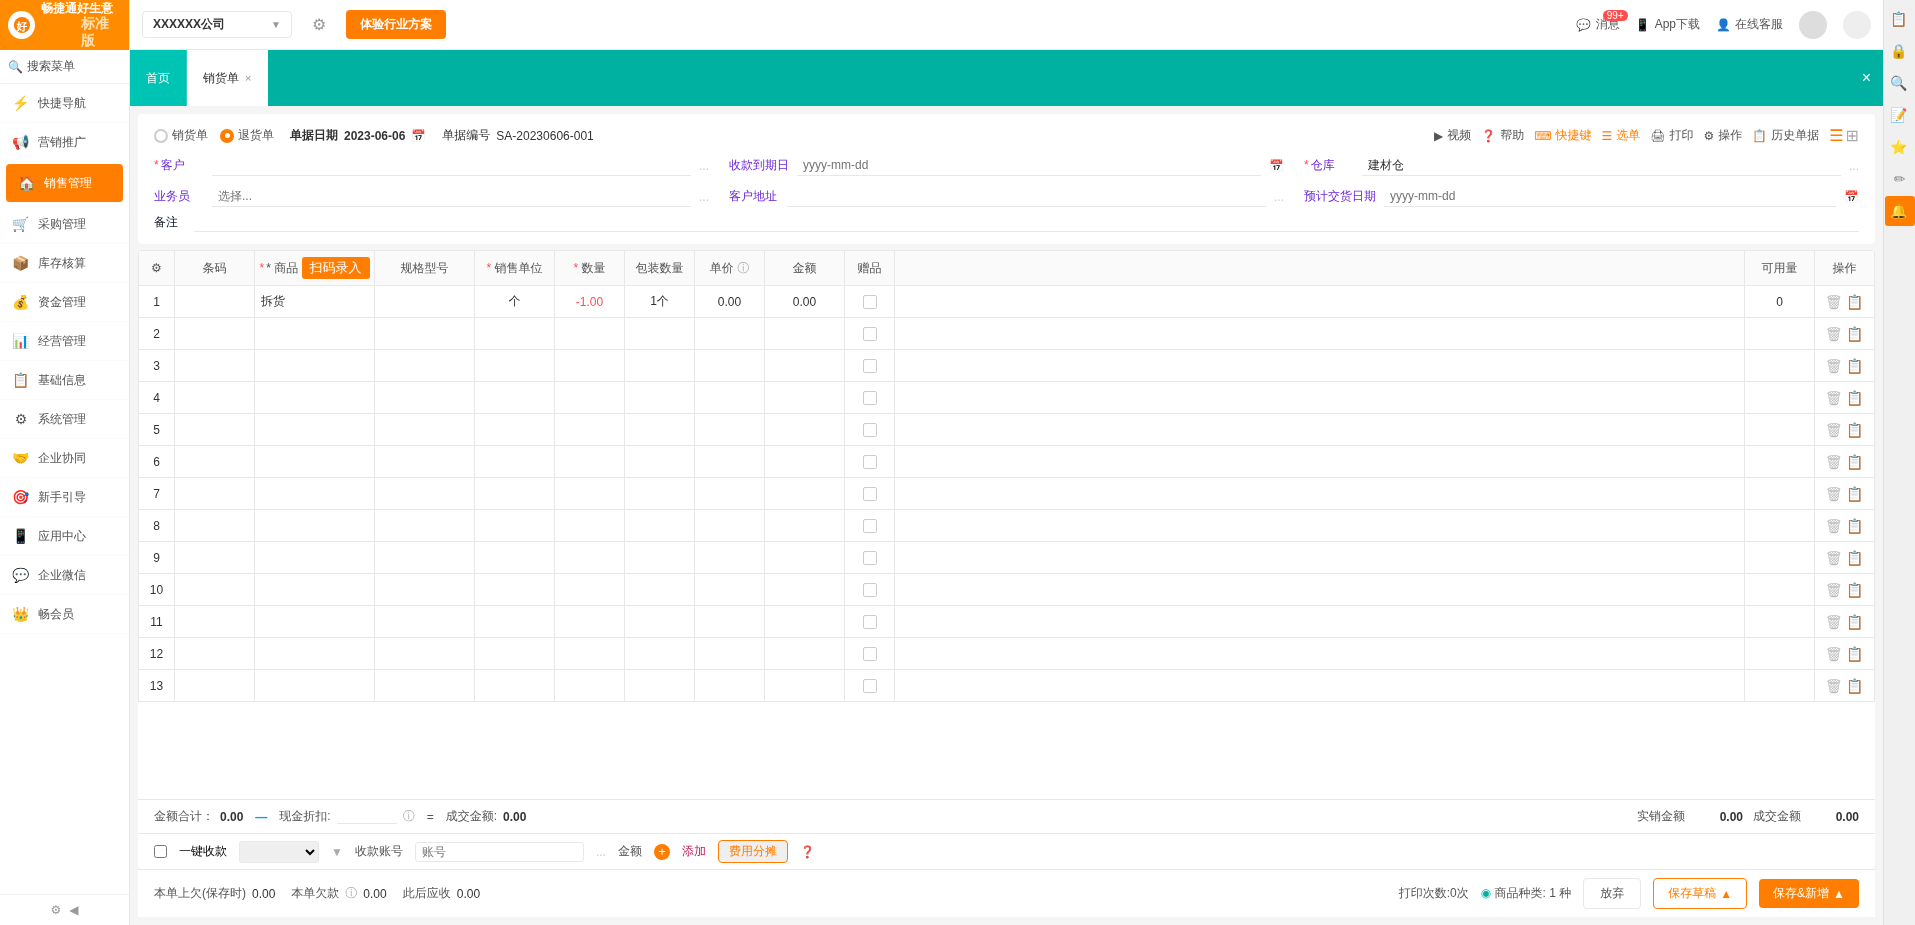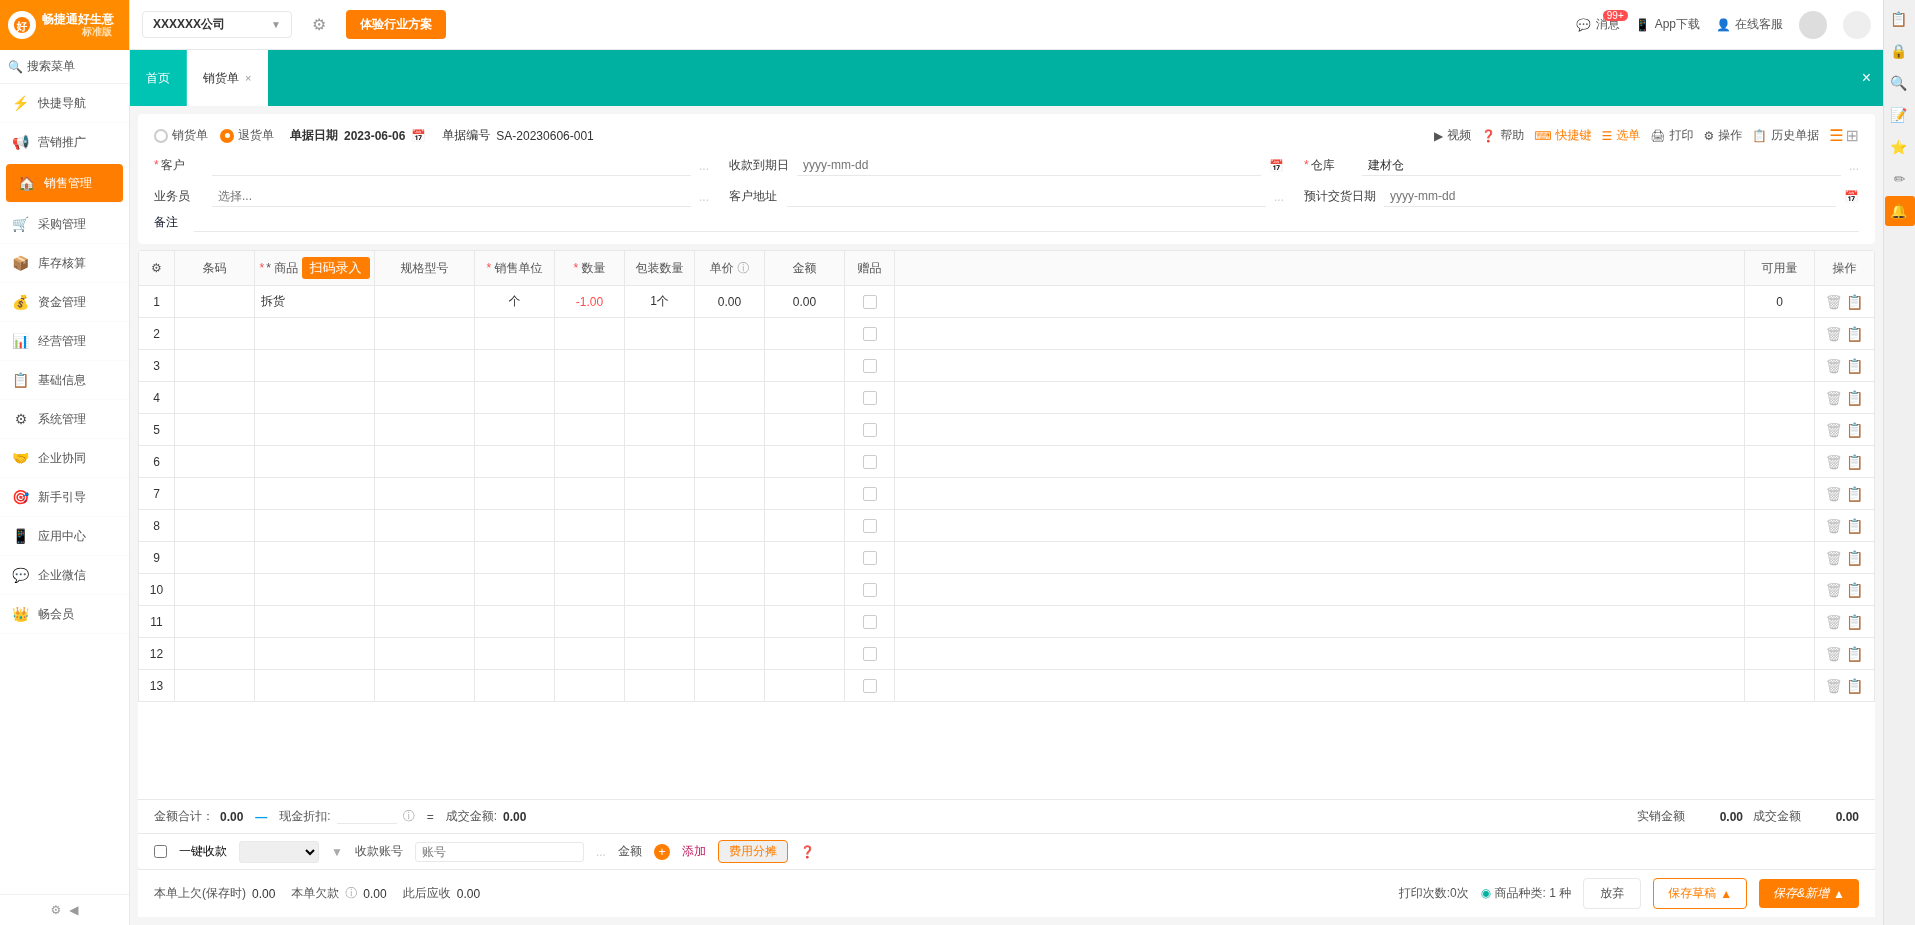--- a/index.html
+++ b/index.html
@@ -9,21 +9,21 @@
     .sidebar {
       width: 130px; min-width: 130px; background: #fff; display: flex; flex-direction: column;
       border-right: 1px solid #e8e8e8; height: 925px;
     }
     .sidebar-logo {
       background: #ff8c00; padding: 10px 8px; display: flex; align-items: center; gap: 6px;
       color: #fff; font-size: 13px; font-weight: bold; height: 50px;
     }
     .sidebar-logo-icon { width: 28px; height: 28px; background: #fff; border-radius: 50%; display: flex; align-items: center; justify-content: center; }
     .sidebar-logo-text { display: flex; flex-direction: column; line-height: 1.2; }
-    .sidebar-logo-sub { font-size: 10px; color: #ffe0b2; margin-left: 40px; }
+    .sidebar-logo-sub { font-size: 14px; color: #ffe0b2; margin-left: 40px; }
     .sidebar-search {
       padding: 8px; border-bottom: 1px solid #f0f0f0;
       display: flex; align-items: center; gap: 4px; cursor: pointer; color: #555;
     }
     .sidebar-nav-item {
       padding: 10px 12px; display: flex; align-items: center; gap: 8px;
       cursor: pointer; color: #555; border-bottom: 1px solid #fafafa;
     }
     .sidebar-nav-item.active { background: #ff7d00; color: #fff; border-radius: 4px; margin: 2px 6px; }
     .sidebar-nav-item .nav-icon { width: 18px; height: 18px; display: flex; align-items: center; justify-content: center; font-size: 14px; }
@@ -85,21 +85,21 @@
     .radio-dot.checked { border-color: #ff7d00; background: #ff7d00; }
     .radio-dot.checked::after { content: ''; width: 5px; height: 5px; border-radius: 50%; background: #fff; }
     .form-date { display: flex; align-items: center; gap: 6px; color: #555; }
     .form-date span { color: #333; font-weight: bold; }
     .form-num { display: flex; align-items: center; gap: 6px; color: #555; }
     .form-num span { color: #333; }
     .form-toolbar { margin-left: auto; display: flex; align-items: center; gap: 10px; }
     .toolbar-btn { display: flex; align-items: center; gap: 4px; cursor: pointer; color: #555; font-size: 12px; }
     .toolbar-btn.highlight { color: #ff7d00; }
     .form-field { display: flex; align-items: center; gap: 8px; }
-    .field-label { color: #404040; white-space: nowrap; min-width: 50px; }
+    .field-label { color: #6d28d9; white-space: nowrap; min-width: 50px; }
     .field-label.required::before { content: '*'; color: #ff4d4f; margin-right: 2px; }
     .field-input {
       flex: 1; border: none; border-bottom: 1px solid #e8e8e8; padding: 3px 6px;
       outline: none; color: #333; background: transparent;
     }
     .field-dots { color: #ccc; cursor: pointer; }
     .field-icon { color: #aaa; cursor: pointer; }
 
     
     .table-panel { background: #fff; border-radius: 4px; flex: 1; overflow: hidden; display: flex; flex-direction: column; }
@@ -164,21 +164,21 @@
       padding: 6px 16px; cursor: pointer; background: #fff; font-size: 12px;
     }
     .save-draft-btn {
       border: 1px solid #ff7d00; color: #ff7d00; border-radius: 4px;
       padding: 6px 14px; cursor: pointer; background: #fff; font-size: 12px;
       display: flex; align-items: center; gap: 4px;
     }
     .save-new-btn {
       background: #ff7d00; color: #fff; border: none; border-radius: 4px;
       padding: 6px 14px; cursor: pointer; font-size: 12px;
-      display: flex; align-items: center; gap: 4px; font-style: italic;
+      display: flex; align-items: center; gap: 4px;
     }
 
     
     .right-sidebar {
       width: 32px; background: #f0f0f0; display: flex; flex-direction: column;
       align-items: center; padding: 4px 0; gap: 2px; border-left: 1px solid #e0e0e0;
     }
     .rs-icon {
       width: 30px; height: 30px; display: flex; align-items: center; justify-content: center;
       cursor: pointer; color: #888; font-size: 14px; border-radius: 3px;

